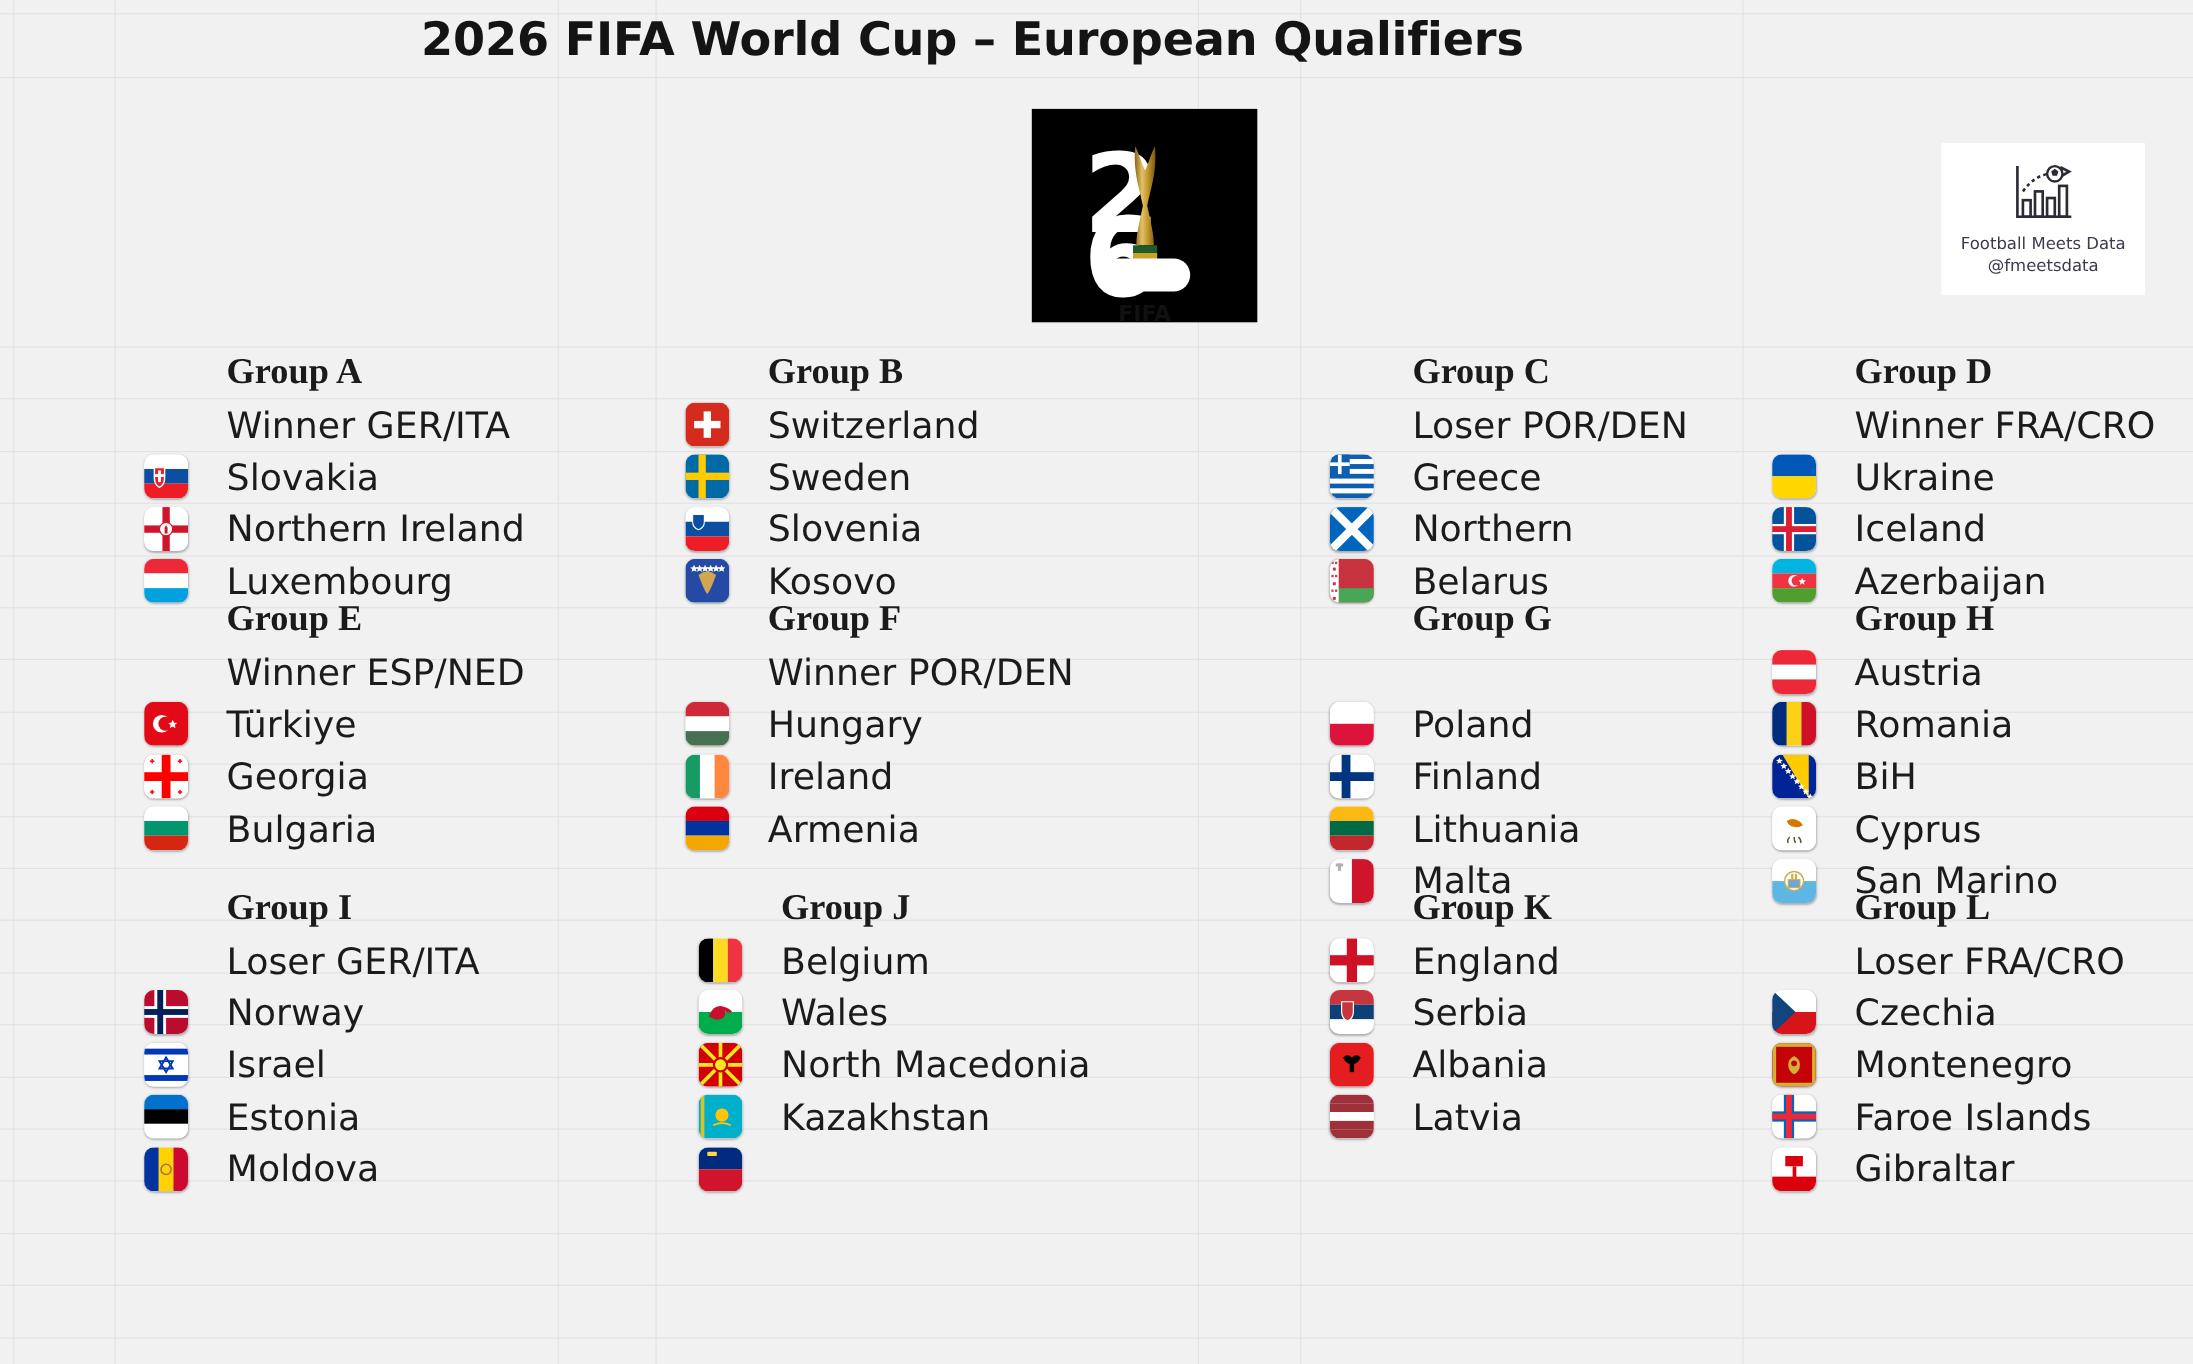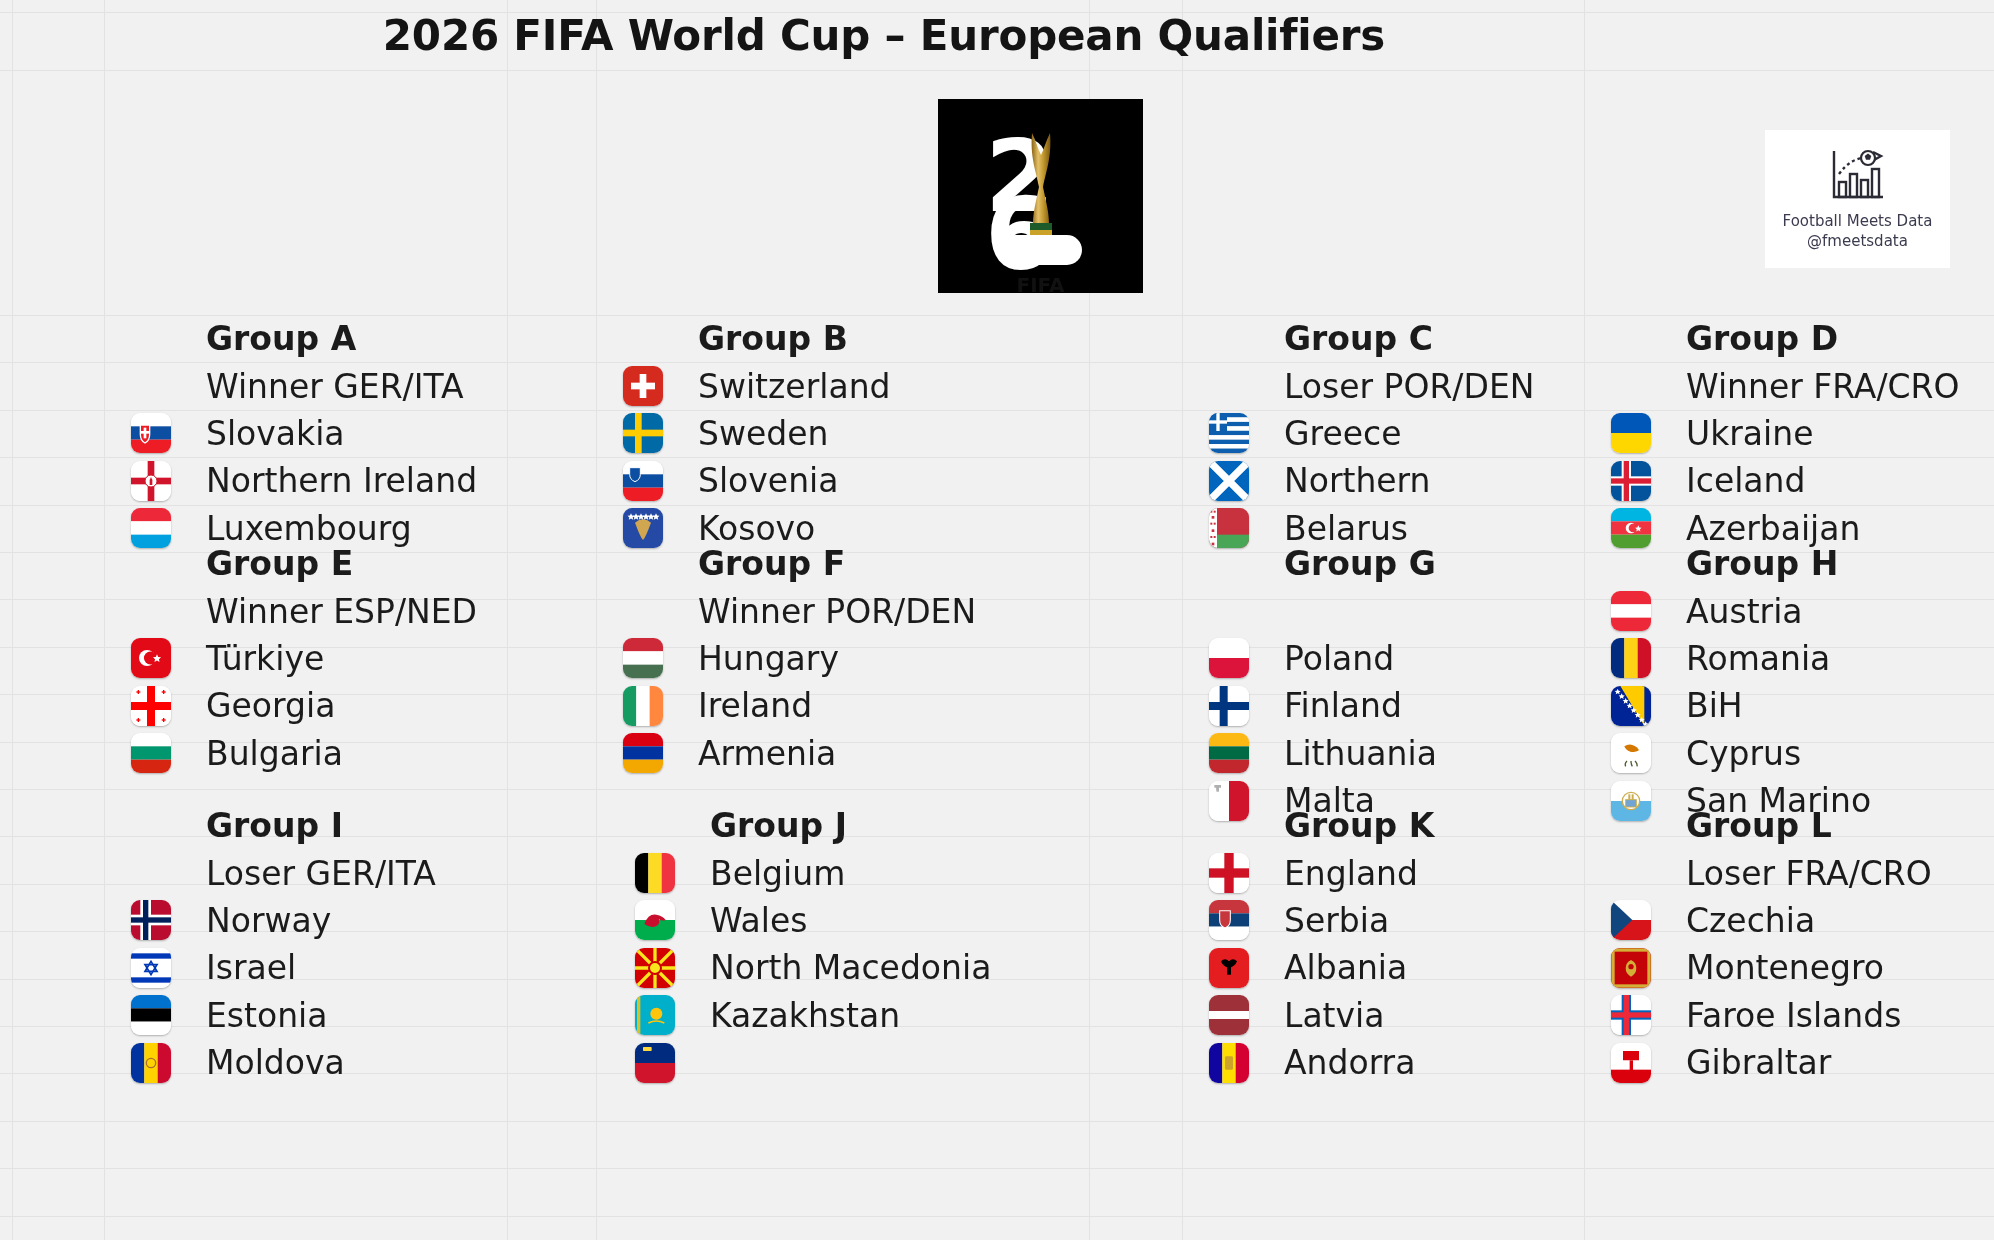--- a/index.html
+++ b/index.html
@@ -80,21 +80,21 @@
     width:40px;height:40px;border-radius:9px;overflow:hidden;
     position:relative;display:block;
     box-shadow:0 1px 2px rgba(0,0,0,.28);
   }
   .flag svg{display:block;width:100%;height:100%;}
   .namecell{
     padding-left:9px;height:47.4px;display:flex;align-items:center;
     font-size:33px;color:#1b1b1b;white-space:nowrap;
     font-family:"DejaVu Sans","Liberation Sans",sans-serif;
   }
-  .grouphead .namecell{font-weight:bold;font-size:33px;}
+  .grouphead .namecell{font-weight:bold;font-size:33px;font-family:Liberation Serif, serif;}
 </style>
 </head>
 <body>
 
 <div class="sheet">
   <div class="vline gridline-grey" style="left:12px"></div>
   <div class="vline gridline-grey" style="left:104px"></div>
   <div class="vline gridline-grey" style="left:507px"></div>
   <div class="vline gridline-grey" style="left:596px"></div>
   <div class="vline gridline-grey" style="left:1089px"></div>
@@ -821,33 +821,20 @@
               <rect x="0" y="0" width="60" height="12" fill="#9e3039"></rect>
               <rect x="0" y="12" width="60" height="12" fill="#9e3039"></rect>
               <rect x="0" y="24" width="60" height="12" fill="#fff"></rect>
               <rect x="0" y="36" width="60" height="12" fill="#9e3039"></rect>
               <rect x="0" y="48" width="60" height="12" fill="#9e3039"></rect>
             </svg>
           </span>
         </div>
         <div class="namecell">Latvia</div>
       </div>
-      <div class="row">
-        <div class="flagcell">
-          <span class="flag">
-            <svg viewBox="0 0 60 60" preserveAspectRatio="none">
-              <rect y="0" x="0" height="60" width="20" fill="#10069f"></rect>
-              <rect y="0" x="20" height="60" width="20" fill="#fedd00"></rect>
-              <rect y="0" x="40" height="60" width="20" fill="#d50032"></rect>
-              <rect x="24" y="20" width="12" height="20" rx="2" fill="#c8a02a" opacity="0.95"></rect>
-            </svg>
-          </span>
-        </div>
-        <div class="namecell">Andorra</div>
-      </div>
     </div>
     <div class="block" style="left: 1584px; top: 802px;">
       <div class="row grouphead">
         <div class="flagcell"></div>
         <div class="namecell">Group L</div>
       </div>
       <div class="row">
         <div class="flagcell"></div>
         <div class="namecell">Loser FRA/CRO</div>
       </div>

